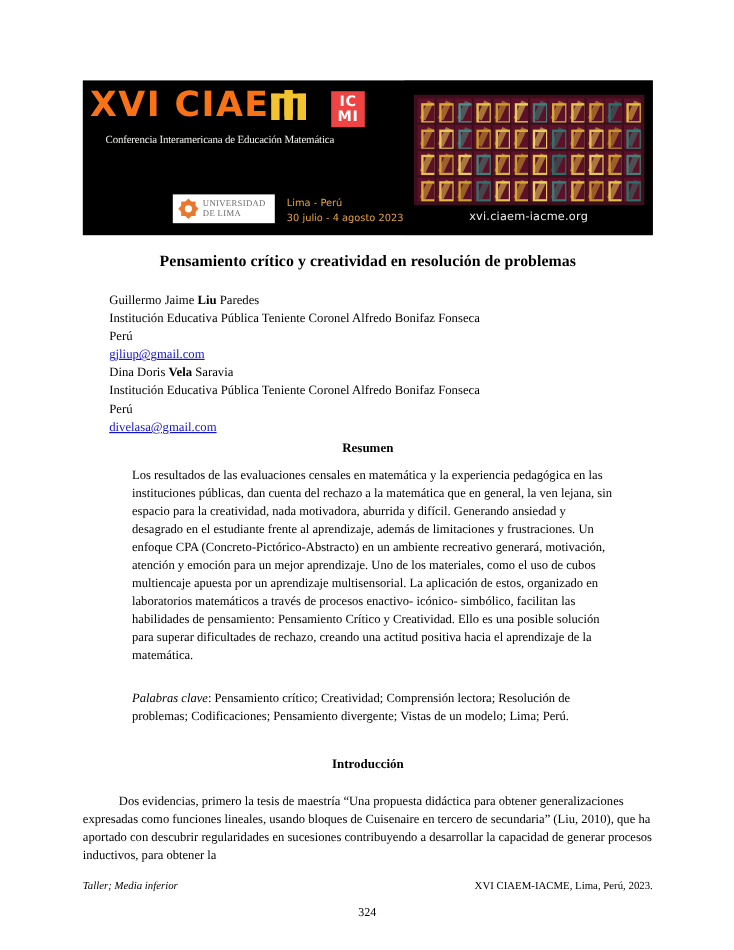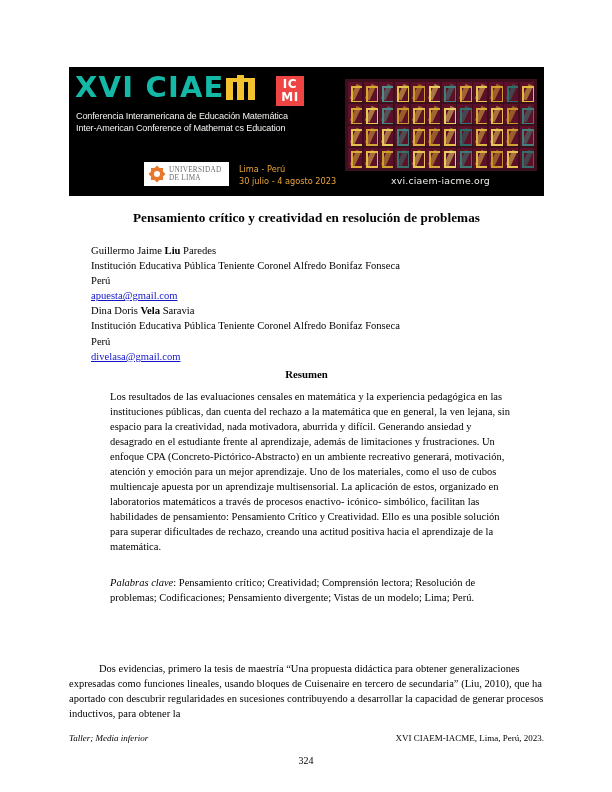--- a/index.html
+++ b/index.html
@@ -51,21 +51,21 @@
   }
 
   .ciaem-logo {
     position: absolute;
     left: 6px;
     top: 6px;
     font-family: "DejaVu Sans", sans-serif;
     font-weight: 700;
     font-size: 29px;
     letter-spacing: 1.2px;
-    color: #14b8a6;
+    color: #f97316;
     line-height: 1;
     white-space: nowrap;
   }
   .ciaem-logo .m-glyph {
     display: inline-block;
     position: relative;
     width: 30px;
     height: 22px;
     vertical-align: -3px;
     margin-left: 1px;
@@ -106,24 +106,24 @@
     line-height: 13px;
     letter-spacing: 0.5px;
     text-align: center;
     padding-top: 2px;
     box-sizing: border-box;
   }
   .icmi-logo span { display: block; }
 
   .banner-subtitles {
     position: absolute;
-    left: 7px;
+    left: 19px;
     top: 44px;
     color: #f3f3ef;
-    font-family: Liberation Sans, sans-serif;
+    font-family: Liberation Serif, serif;
     font-size: 9.1px;
     line-height: 11.6px;
     letter-spacing: -0.15px;
     white-space: nowrap;
   }
 
   .unilima {
     position: absolute;
     left: 75px;
     top: 95px;
@@ -345,21 +345,20 @@
         <span>XVI CIAE</span><span class="m-glyph"><span class="m-bar"></span></span>
       </div>
 
       <div class="icmi-logo">
         <span>IC</span>
         <span>MI</span>
       </div>
 
       <div class="banner-subtitles">
         <div>Conferencia Interamericana de Educación Matemática</div>
-        <div>Inter-American Conference of Mathemat cs Education</div>
       </div>
 
       <div class="unilima">
         <span class="unilima-mark">
             <i></i>
           </span>
         <span class="unilima-text">
           <span>UNIVERSIDAD</span>
           <span>DE LIMA</span>
         </span>
@@ -427,33 +426,34 @@
       <div class="banner-url">xvi.ciaem-iacme.org</div>
     </div>
   </div>
 
   <div class="doc-title">Pensamiento crítico y creatividad en resolución de problemas</div>
 
   <div class="authors">
     <div class="ln"><span>Guillermo Jaime </span><b>Liu</b><span> Paredes</span></div>
     <div class="ln">Institución Educativa Pública Teniente Coronel Alfredo Bonifaz Fonseca</div>
     <div class="ln">Perú</div>
-    <div class="ln"><a class="mail" href="#">apuesta@gmail.com</a></div>
+    <div class="ln"><a class="mail" href="#">gjliup@gmail.com</a></div>
 
     <div class="ln"><span>Dina Doris </span><b>Vela</b><span> Saravia</span></div>
     <div class="ln">Institución Educativa Pública Teniente Coronel Alfredo Bonifaz Fonseca</div>
     <div class="ln">Perú</div>
     <div class="ln"><a class="mail" href="#">divelasa@gmail.com</a></div>
   </div>
 
   <div class="section-head" id="head-resumen">Resumen</div>
   <div class="para" id="abstract">Los resultados de las evaluaciones censales en matemática y la experiencia pedagógica en las instituciones públicas, dan cuenta del rechazo a la matemática que en general, la ven lejana, sin espacio para la creatividad, nada motivadora, aburrida y difícil. Generando ansiedad y desagrado en el estudiante frente al aprendizaje, además de limitaciones y frustraciones. Un enfoque CPA (Concreto-Pictórico-Abstracto) en un ambiente recreativo generará, motivación, atención y emoción para un mejor aprendizaje. Uno de los materiales, como el uso de cubos multiencaje apuesta por un aprendizaje multisensorial. La aplicación de estos, organizado en laboratorios matemáticos a través de procesos enactivo- icónico- simbólico, facilitan las habilidades de pensamiento: Pensamiento Crítico y Creatividad. Ello es una posible solución para superar dificultades de rechazo, creando una actitud positiva hacia el aprendizaje de la matemática.</div>
 
   <div class="para" id="keywords"><i>Palabras clave</i><span>: Pensamiento crítico; Creatividad; Comprensión lectora; Resolución de problemas; Codificaciones; Pensamiento divergente; Vistas de un modelo; Lima; Perú.</span></div>
 
+  <div class="section-head" id="head-intro">Introducción</div>
   <div class="para" id="intro-para">Dos evidencias, primero la tesis de maestría “Una propuesta didáctica para obtener generalizaciones expresadas como funciones lineales, usando bloques de Cuisenaire en tercero de secundaria” (Liu, 2010), que ha aportado con descubrir regularidades en sucesiones contribuyendo a desarrollar la capacidad de generar procesos inductivos, para obtener la</div>
 
   <div class="footer-rule"></div>
   <div class="footer-left">Taller; Media inferior</div>
   <div class="footer-right">XVI CIAEM-IACME, Lima, Perú, 2023.</div>
   <div class="page-number">324</div>
 
 </div>
 
 </body></html>

